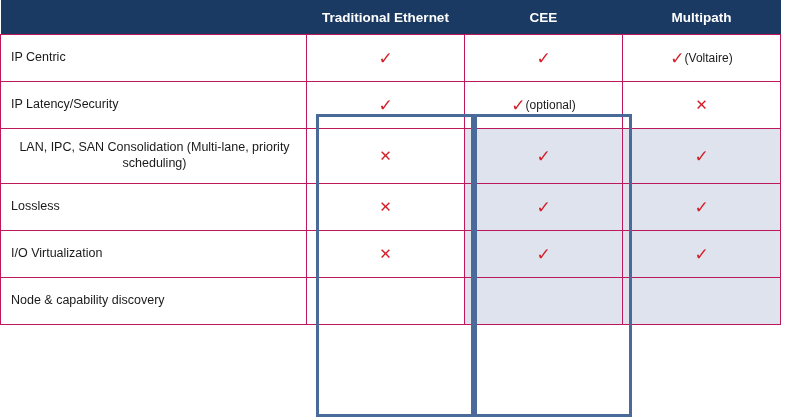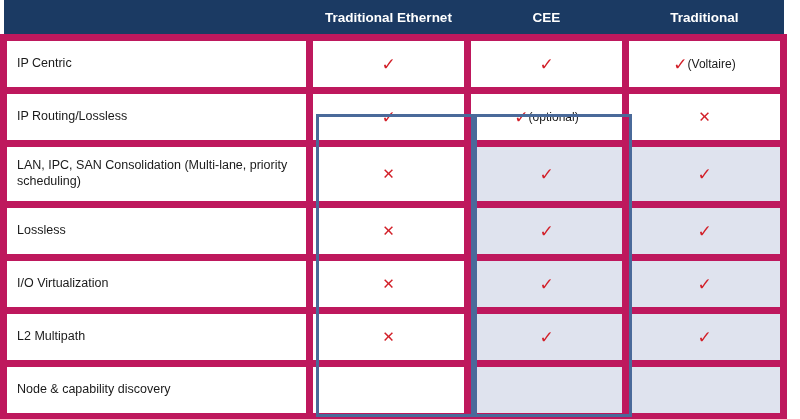--- a/index.html
+++ b/index.html
@@ -38,39 +38,39 @@
     height: 34px;
     text-align: center;
     vertical-align: middle;
     padding: 0;
     border: none;
   }
   thead th.corner {
     background: #1b3a63;
   }
   tbody td {
-    border: 7px solid #be185d;
+    border: 1px solid #be185d;
     height: 38px;
     vertical-align: middle;
     font-size: 12.5px;
     color: #1a1a1a;
     padding: 0;
     background: #ffffff;
   }
   tbody td.label {
     text-align: left;
     padding: 4px 8px 4px 10px;
     line-height: 1.25;
     background: #ffffff;
   }
   tbody td.mark {
     text-align: center;
     background: #ffffff;
   }
-  tbody tr.tall td { height: 46px; }
+  tbody tr.tall td { height: 46px; text-align: center; }
 
   
   tbody td.hl {
     background: #dfe3ee;
   }
 
   .check {
     color: #d21f28;
     font-size: 17px;
     font-weight: bold;
@@ -128,21 +128,21 @@
       <col class="c0">
         <col class="c1">
         <col class="c2">
         <col class="c3">
     </colgroup>
     <thead>
       <tr>
         <th class="corner"></th>
         <th>Traditional Ethernet</th>
         <th>CEE</th>
-        <th>Traditional</th>
+        <th>Multipath</th>
       </tr>
     </thead>
     <tbody id="tbody">
         <tr>
           <td class="label">IP Centric</td>
           <td class="mark">
             <div class="cell-inner">
               <span class="check">✓</span>
             </div>
           </td>
@@ -152,21 +152,21 @@
             </div>
           </td>
           <td class="mark">
             <div class="cell-inner">
               <span class="check">✓</span>
               <span class="note">(Voltaire)</span>
             </div>
           </td>
         </tr>
         <tr>
-          <td class="label">IP Routing/Lossless</td>
+          <td class="label">IP Latency/Security</td>
           <td class="mark">
             <div class="cell-inner">
               <span class="check">✓</span>
             </div>
           </td>
           <td class="mark">
             <div class="cell-inner">
               <span class="check">✓</span>
               <span class="note">(optional)</span>
             </div>
@@ -208,38 +208,20 @@
             </div>
           </td>
           <td class="mark hl">
             <div class="cell-inner">
               <span class="check">✓</span>
             </div>
           </td>
         </tr>
         <tr>
           <td class="label">I/O Virtualization</td>
-          <td class="mark">
-            <div class="cell-inner">
-              <span class="cross">✕</span>
-            </div>
-          </td>
-          <td class="mark hl">
-            <div class="cell-inner">
-              <span class="check">✓</span>
-            </div>
-          </td>
-          <td class="mark hl">
-            <div class="cell-inner">
-              <span class="check">✓</span>
-            </div>
-          </td>
-        </tr>
-        <tr>
-          <td class="label">L2 Multipath</td>
           <td class="mark">
             <div class="cell-inner">
               <span class="cross">✕</span>
             </div>
           </td>
           <td class="mark hl">
             <div class="cell-inner">
               <span class="check">✓</span>
             </div>
           </td>

